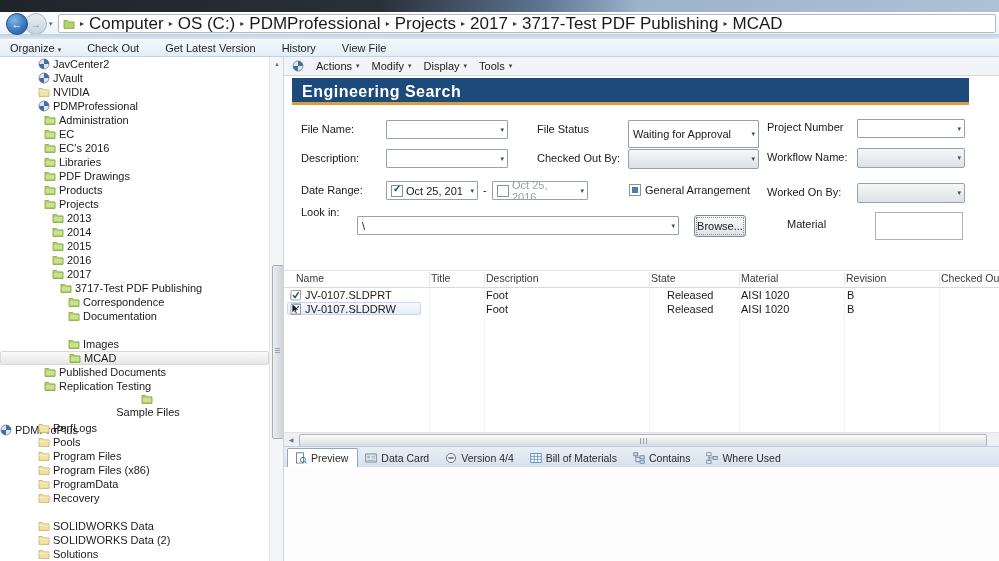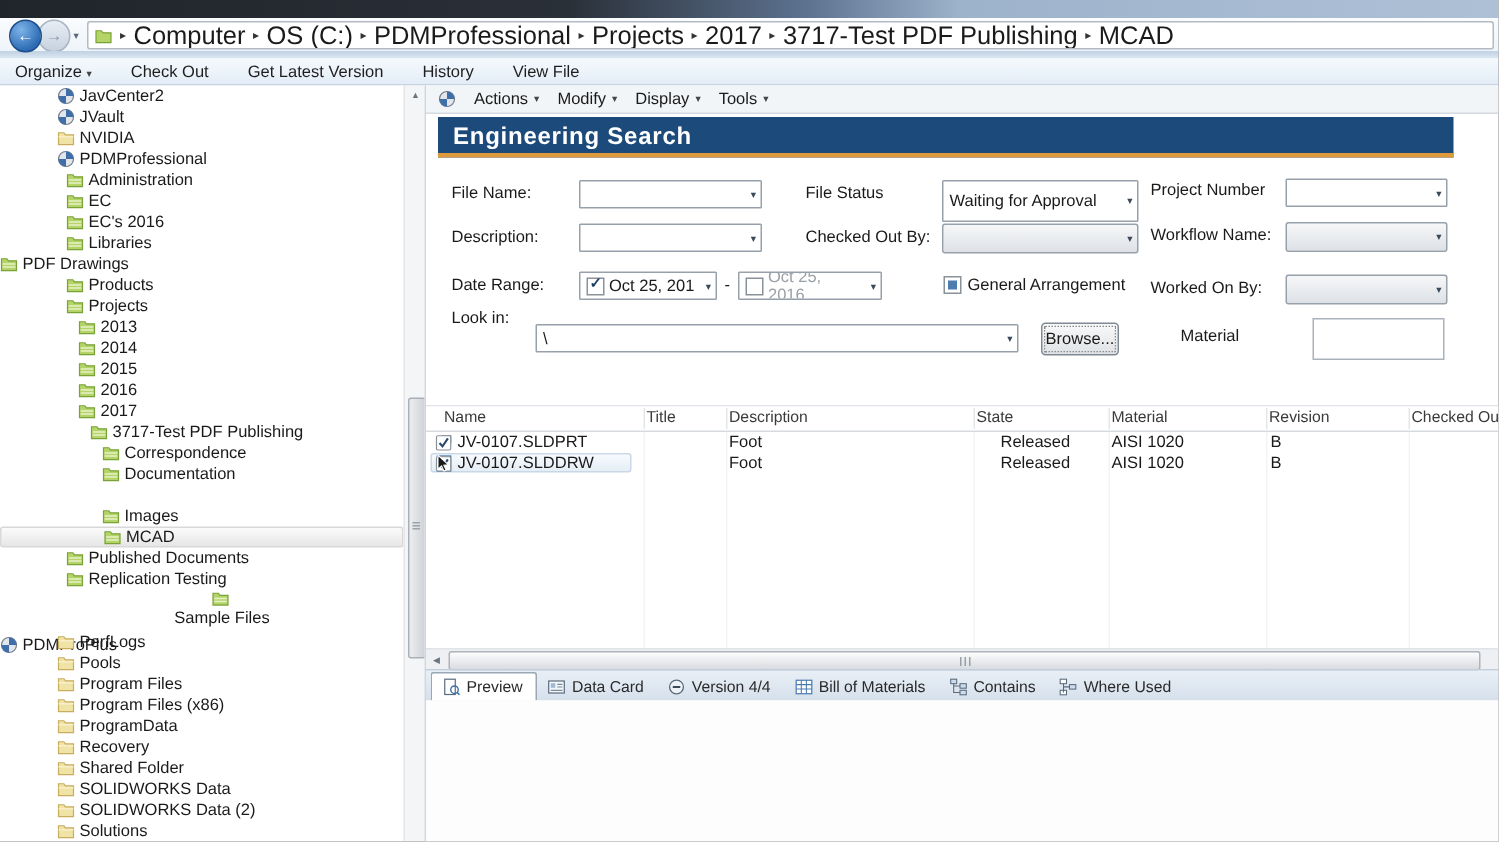--- a/index.html
+++ b/index.html
@@ -214,21 +214,21 @@
       </div>
       <div class="tree-row" style="top: 98px; padding-left: 44px;">
         <span class="icon">
           <svg viewBox="0 0 12 12">
             <path d="M1 2.5 h3.6 l1 1.4 H11 v6.5 H1 Z" fill="#b5d468" stroke="#79a338" stroke-width="0.8"></path>
             <path d="M1.8 6 h8.4 M1.8 8 h8.4" stroke="#e6f1c8" stroke-width="0.9"></path>
           </svg>
         </span>
         <span class="lbl">Libraries</span>
       </div>
-      <div class="tree-row" style="top: 112px; ">
+      <div class="tree-row" style="top: 112px; padding-left: 44px;">
         <span class="icon">
           <svg viewBox="0 0 12 12">
             <path d="M1 2.5 h3.6 l1 1.4 H11 v6.5 H1 Z" fill="#b5d468" stroke="#79a338" stroke-width="0.8"></path>
             <path d="M1.8 6 h8.4 M1.8 8 h8.4" stroke="#e6f1c8" stroke-width="0.9"></path>
           </svg>
         </span>
         <span class="lbl">PDF Drawings</span>
       </div>
       <div class="tree-row" style="top: 126px; padding-left: 44px;">
         <span class="icon">
@@ -421,29 +421,20 @@
         <span class="lbl">ProgramData</span>
       </div>
       <div class="tree-row" style="top: 434px; padding-left: 38px;">
         <span class="icon">
           <svg viewBox="0 0 12 12">
             <path d="M1 2.5 h3.6 l1 1.4 H11 v6.5 H1 Z" fill="#efe3a6" stroke="#c9ad5e" stroke-width="0.8"></path>
             <path d="M1 5.2 h10" stroke="#f8f0cd" stroke-width="0.9"></path>
           </svg>
         </span>
         <span class="lbl">Recovery</span>
-      </div>
-      <div class="tree-row" style="top: 448px; padding-left: 38px;">
-        <span class="icon">
-          <svg viewBox="0 0 12 12">
-            <path d="M1 2.5 h3.6 l1 1.4 H11 v6.5 H1 Z" fill="#efe3a6" stroke="#c9ad5e" stroke-width="0.8"></path>
-            <path d="M1 5.2 h10" stroke="#f8f0cd" stroke-width="0.9"></path>
-          </svg>
-        </span>
-        <span class="lbl">Shared Folder</span>
       </div>
       <div class="tree-row" style="top: 462px; padding-left: 38px;">
         <span class="icon">
           <svg viewBox="0 0 12 12">
             <path d="M1 2.5 h3.6 l1 1.4 H11 v6.5 H1 Z" fill="#efe3a6" stroke="#c9ad5e" stroke-width="0.8"></path>
             <path d="M1 5.2 h10" stroke="#f8f0cd" stroke-width="0.9"></path>
           </svg>
         </span>
         <span class="lbl">SOLIDWORKS Data</span>
       </div>

